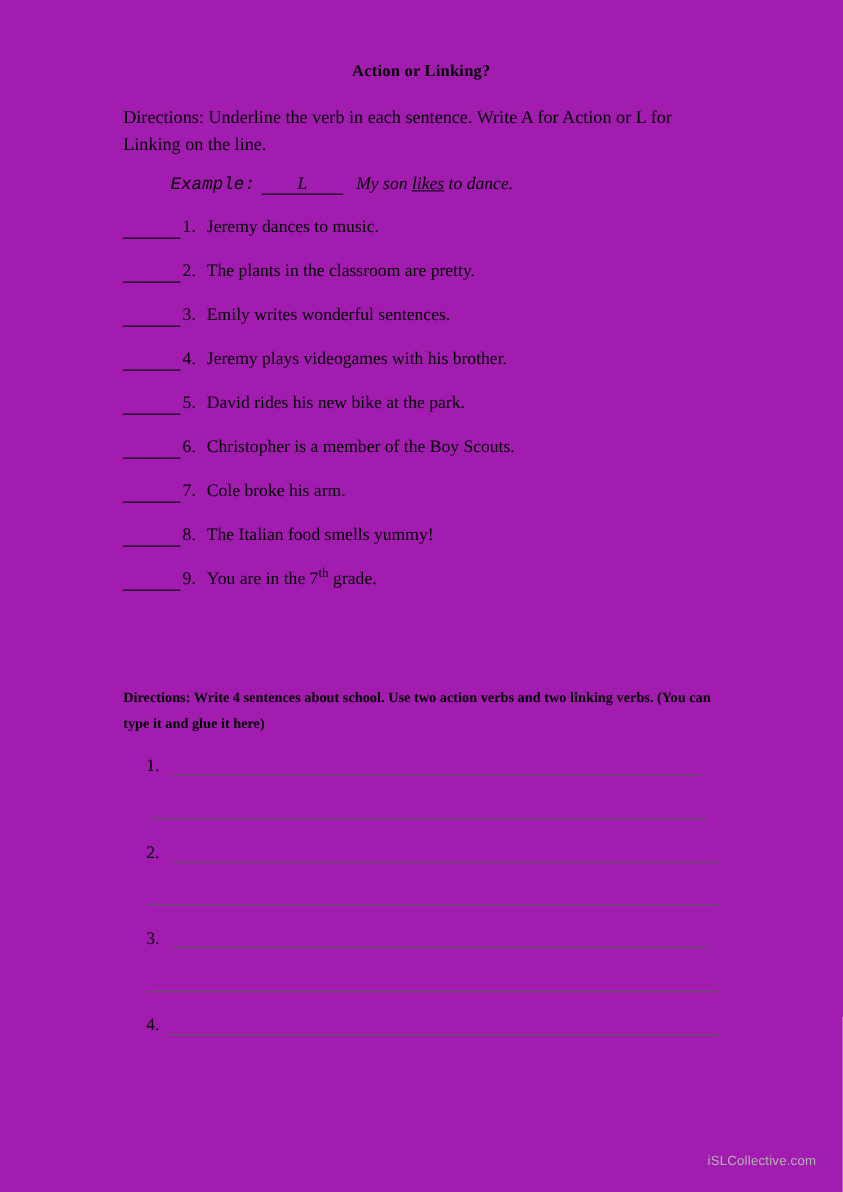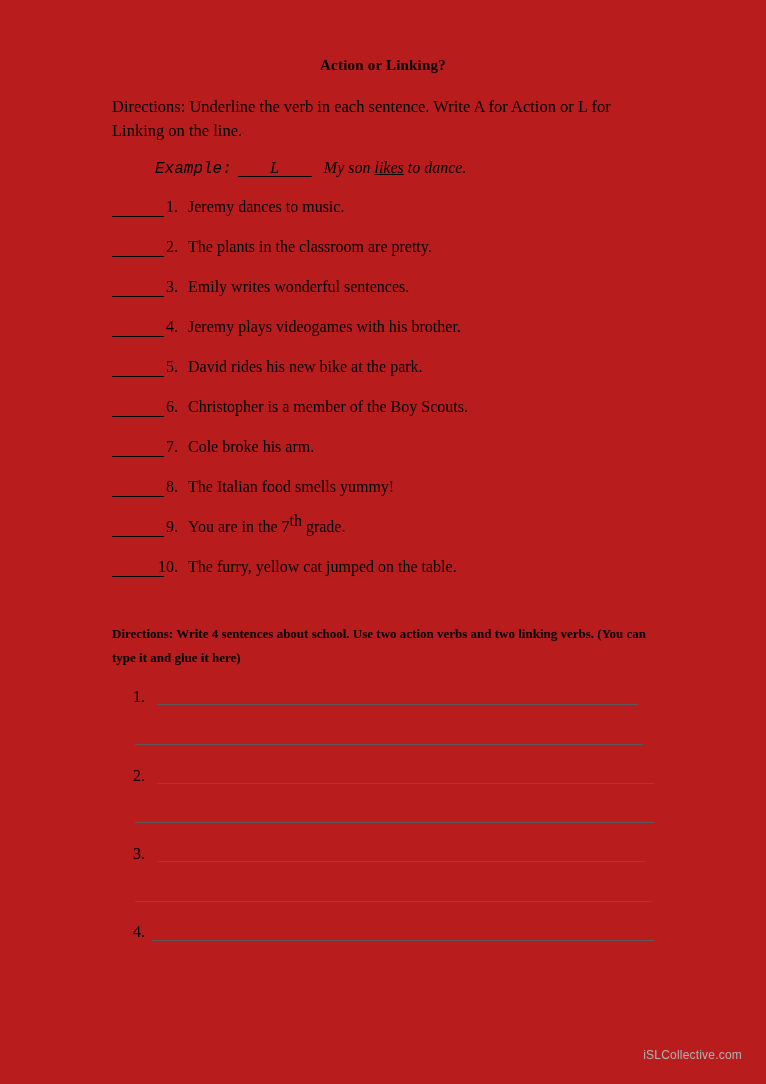--- a/index.html
+++ b/index.html
@@ -12,21 +12,21 @@
     height: 1084px;
     position: relative;
     font-family: "Liberation Serif", "DejaVu Serif", serif;
     color: #000000;
     overflow: hidden;
   }
 
   .page {
     position: absolute;
     inset: 0;
-    background: #b91c1c;
+    background: #a21caf;
   }
 
   
   .title {
     position: absolute;
     top: 57px;
     left: 0;
     width: 766px;
     text-align: center;
     font-size: 15px;
@@ -95,21 +95,21 @@
     text-align: right;
     font-size: 16px;
   }
   .ex-text {
     position: absolute;
     left: 76px;
     top: 1px;
     font-size: 16px;
   }
   .ex-text sup {
-    font-size: 16px;
+    font-size: 12px;
     vertical-align: super;
     line-height: 0;
   }
 
   
   .directions-2 {
     position: absolute;
     top: 622px;
     left: 112px;
     width: 545px;
@@ -209,25 +209,20 @@
       <span class="ex-num">8.</span>
       <span class="ex-text">The Italian food smells yummy!</span>
     </div>
 
     <div class="exercise-item">
       <span class="ex-blank"></span>
       <span class="ex-num">9.</span>
       <span class="ex-text"><span>You are in the 7</span><sup>th</sup><span> grade.</span></span>
     </div>
 
-    <div class="exercise-item">
-      <span class="ex-blank"></span>
-      <span class="ex-num">10.</span>
-      <span class="ex-text">The furry, yellow cat jumped on the table.</span>
-    </div>
 
   </div>
 
   <div class="directions-2">Directions:  Write 4 sentences about school. Use two action verbs and two linking verbs.  (You can type it and glue it here)</div>
 
   <div class="write-section">
 
     <div class="write-group">
       <span class="write-num" style="left:133px; top:6px;">1.</span>
       <span class="write-line" style="left:157px; top:22px; width:481px;"></span>

